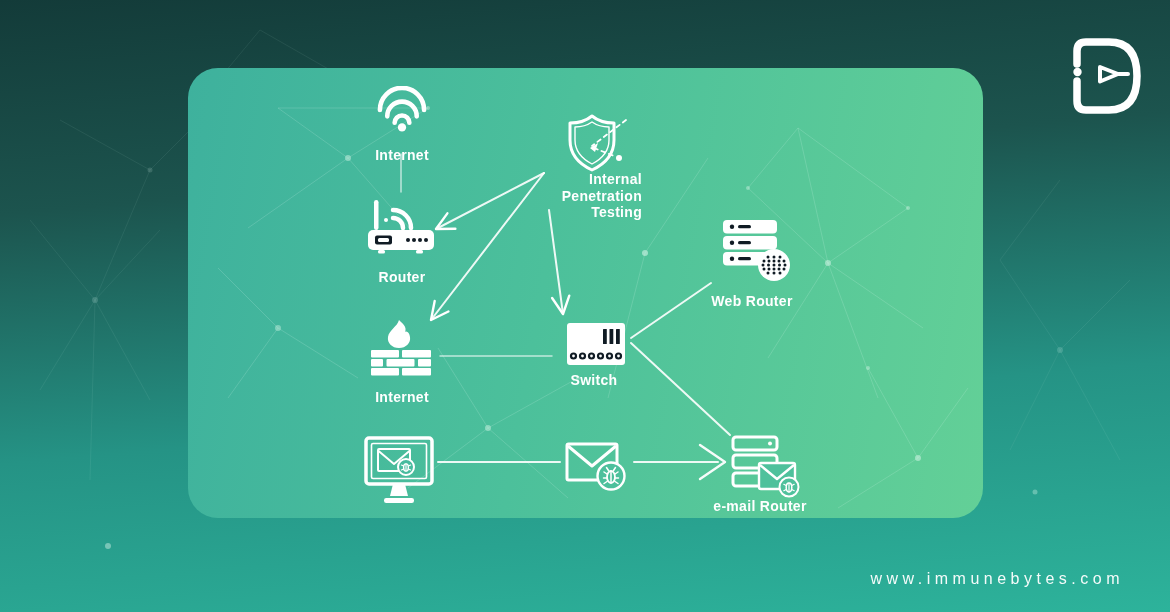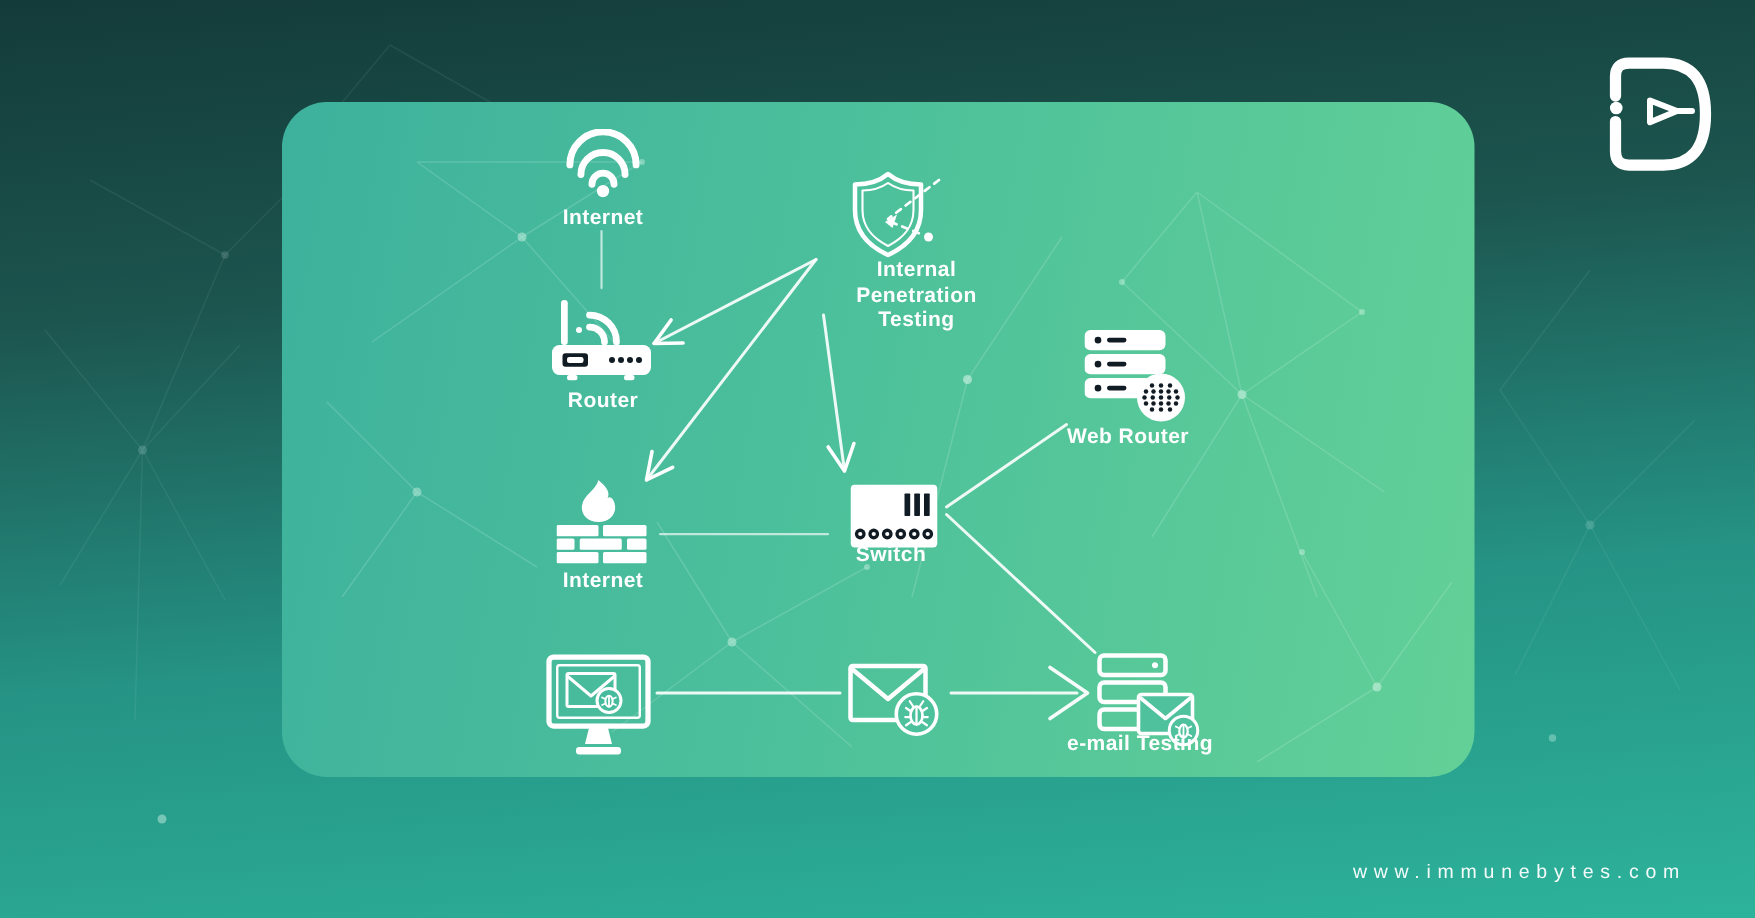--- a/index.html
+++ b/index.html
@@ -10,29 +10,29 @@
   }
   .abs{position:absolute;}
   
   .card{
     position:absolute;left:188px;top:68px;width:795px;height:450px;
     border-radius:30px;overflow:hidden;
     background:linear-gradient(100deg,#3eb19d 0%,#4cc09b 45%,#63d097 100%);
   }
   .node-label{
     position:absolute;width:110px;text-align:center;color:#ffffff;
-    font-size:14px;font-weight:600;letter-spacing:.3px;line-height:16px;
+    font-size:14px;font-weight:600;letter-spacing:.3px;line-height:16px;margin-top:11px;
   }
   .title{
-    position:absolute;left:368px;top:103px;width:110px;text-align:center;
+    position:absolute;left:344px;top:103px;width:110px;text-align:right;
     color:#ffffff;font-size:14px;font-weight:600;letter-spacing:.3px;line-height:16.5px;
   }
   .website{
     position:absolute;right:46px;bottom:24px;color:rgba(255,255,255,.95);
-    font-size:13px;font-weight:400;letter-spacing:4.5px;
+    font-size:16px;font-weight:400;letter-spacing:4.5px;
   }
   svg{display:block;}
 </style>
 </head>
 <body>
 
 <svg class="abs" width="1170" height="612" style="left:0;top:0">
   <g stroke="#cfeee6" stroke-opacity="0.08" stroke-width="1" fill="none">
     <path d="M95,300 L30,220 M95,300 L160,230 M95,300 L40,390 M95,300 L150,400 M95,300 L90,480 M150,170 L60,120 M150,170 L230,90 M150,170 L95,300 M260,30 L330,70 M260,30 L210,90 M1060,350 L1000,260 M1060,350 L1130,280 M1060,350 L1010,450 M1060,350 L1120,460 M1000,260 L1060,180"></path>
   </g>
@@ -231,21 +231,21 @@
       <rect x="2" y="20" width="44" height="13" rx="3"></rect>
       <rect x="2" y="38" width="44" height="13" rx="3"></rect>
     </g>
     <circle cx="39" cy="8.5" r="2" fill="#ffffff"></circle>
     <rect x="28" y="28" width="36" height="26" rx="2" fill="#4fc19c" stroke="#ffffff" stroke-width="2.4"></rect>
     <path d="M29,30 L46,44 L63,30" fill="none" stroke="#ffffff" stroke-width="2.4" stroke-linejoin="round"></path>
     <circle cx="58" cy="52" r="9.5" fill="#4fc19c" stroke="#ffffff" stroke-width="2"></circle>
     <ellipse cx="58" cy="52.5" rx="2.8" ry="4.4" fill="none" stroke="#ffffff" stroke-width="1.5"></ellipse>
     <path d="M58,48.1 V56.9 M55.2,50.5 l-2.4,-1.2 M55.2,54.5 l-2.4,1.2 M60.8,50.5 l2.4,-1.2 M60.8,54.5 l2.4,1.2" stroke="#ffffff" stroke-width="1.2" fill="none" stroke-linecap="round"></path>
   </svg>
-  <div class="node-label" style="left:517px;top:419px">e-mail Testing</div>
+  <div class="node-label" style="left:517px;top:419px">e-mail Router</div>
 
 </div>
 
 <svg class="abs" width="80" height="84" viewBox="0 0 80 84" style="left:1062px;top:30px">
   <path d="M15,34 V21 Q15,12 24,12 H47 Q75,12 75,46 Q75,80 47,80 H24 Q15,80 15,71 V51" fill="none" stroke="#ffffff" stroke-width="7.5" stroke-linecap="round"></path>
   <circle cx="15.5" cy="42" r="4.2" fill="#ffffff"></circle>
   <path d="M66,44 L56,44 M38,37 L56,44 L38,51.5 Z" fill="none" stroke="#ffffff" stroke-width="4" stroke-linecap="round" stroke-linejoin="round"></path>
 </svg>
 
 <div class="website">www.immunebytes.com</div>

